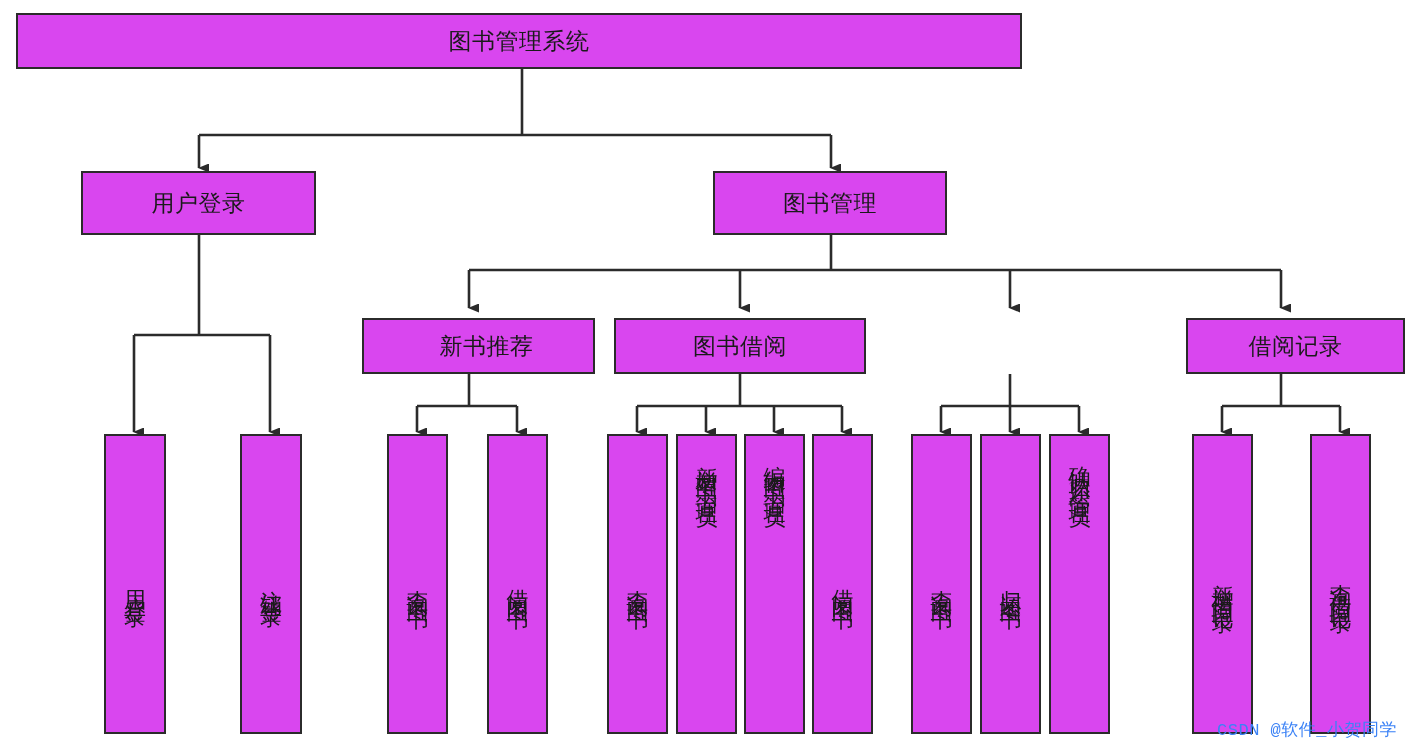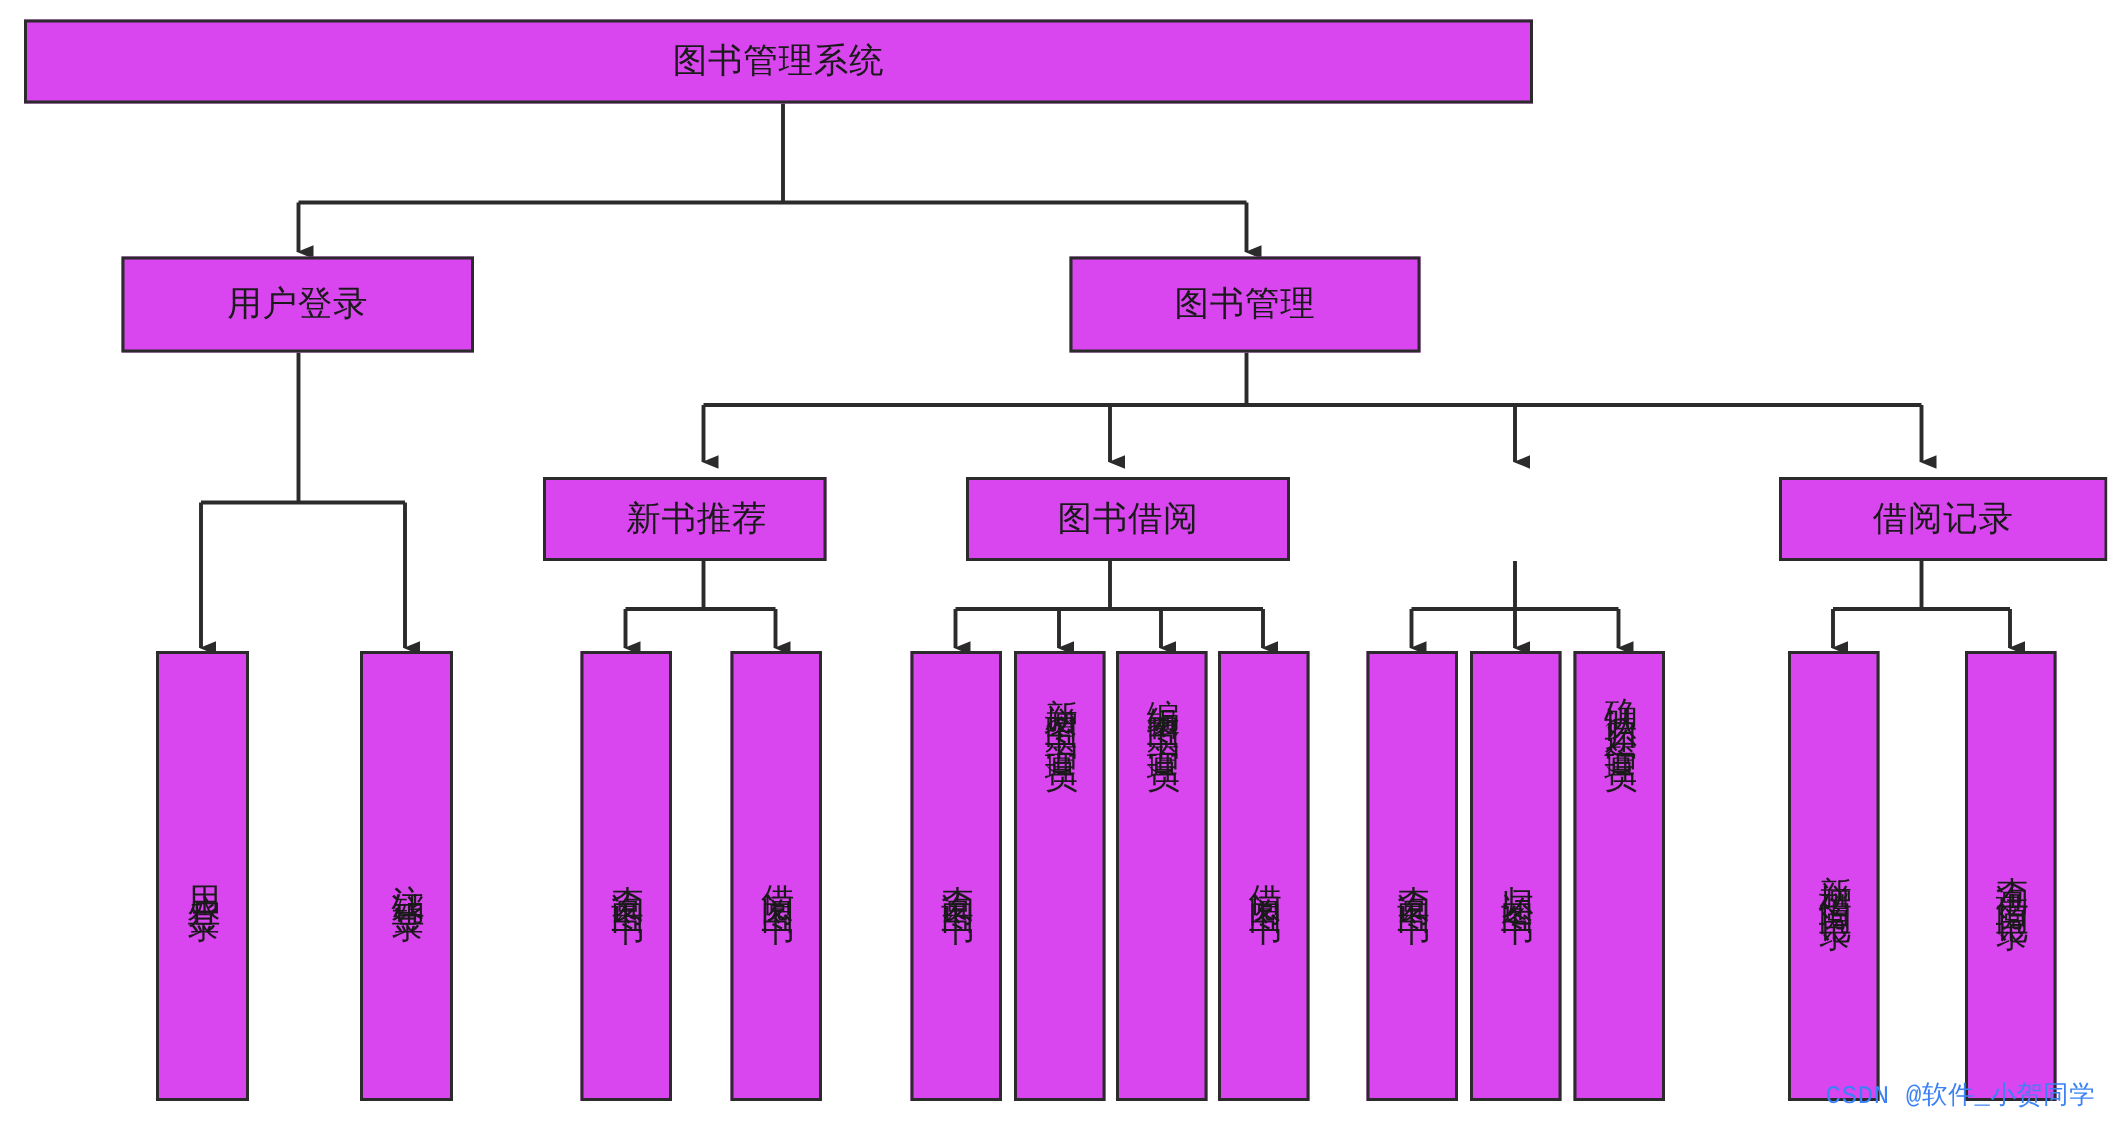--- a/index.html
+++ b/index.html
@@ -144,24 +144,24 @@
     <span class="node-label">图书管理系统</span>
   </div>
 
   <div class="node horizontal" style="left:81px; top:171px; width:235px; height:64px;">
     <span class="node-label">用户登录</span>
   </div>
   <div class="node horizontal" style="left:713px; top:171px; width:234px; height:64px;align-items:center;">
     <span class="node-label">图书管理</span>
   </div>
 
-  <div class="node horizontal" style="left:362px; top:318px; width:189px; height:56px;padding-left:16px;">
+  <div class="node horizontal" style="left:362px; top:318px; width:233px; height:56px;padding-left:16px;">
     <span class="node-label">新书推荐</span>
   </div>
-  <div class="node horizontal" style="left:644px; top:318px; width:216px; height:56px;">
+  <div class="node horizontal" style="left:614px; top:318px; width:252px; height:56px;">
     <span class="node-label">图书借阅</span>
   </div>
   <div class="node horizontal" style="left:1171px; top:318px; width:219px; height:56px;margin-left:15px;">
     <span class="node-label">借阅记录</span>
   </div>
 
   <div class="node vertical centered" style="left:104px; top:434px; width:62px; height:300px;">
     <span class="node-label">用户登录</span>
   </div>
   <div class="node vertical centered" style="left:240px; top:434px; width:62px; height:300px;">

